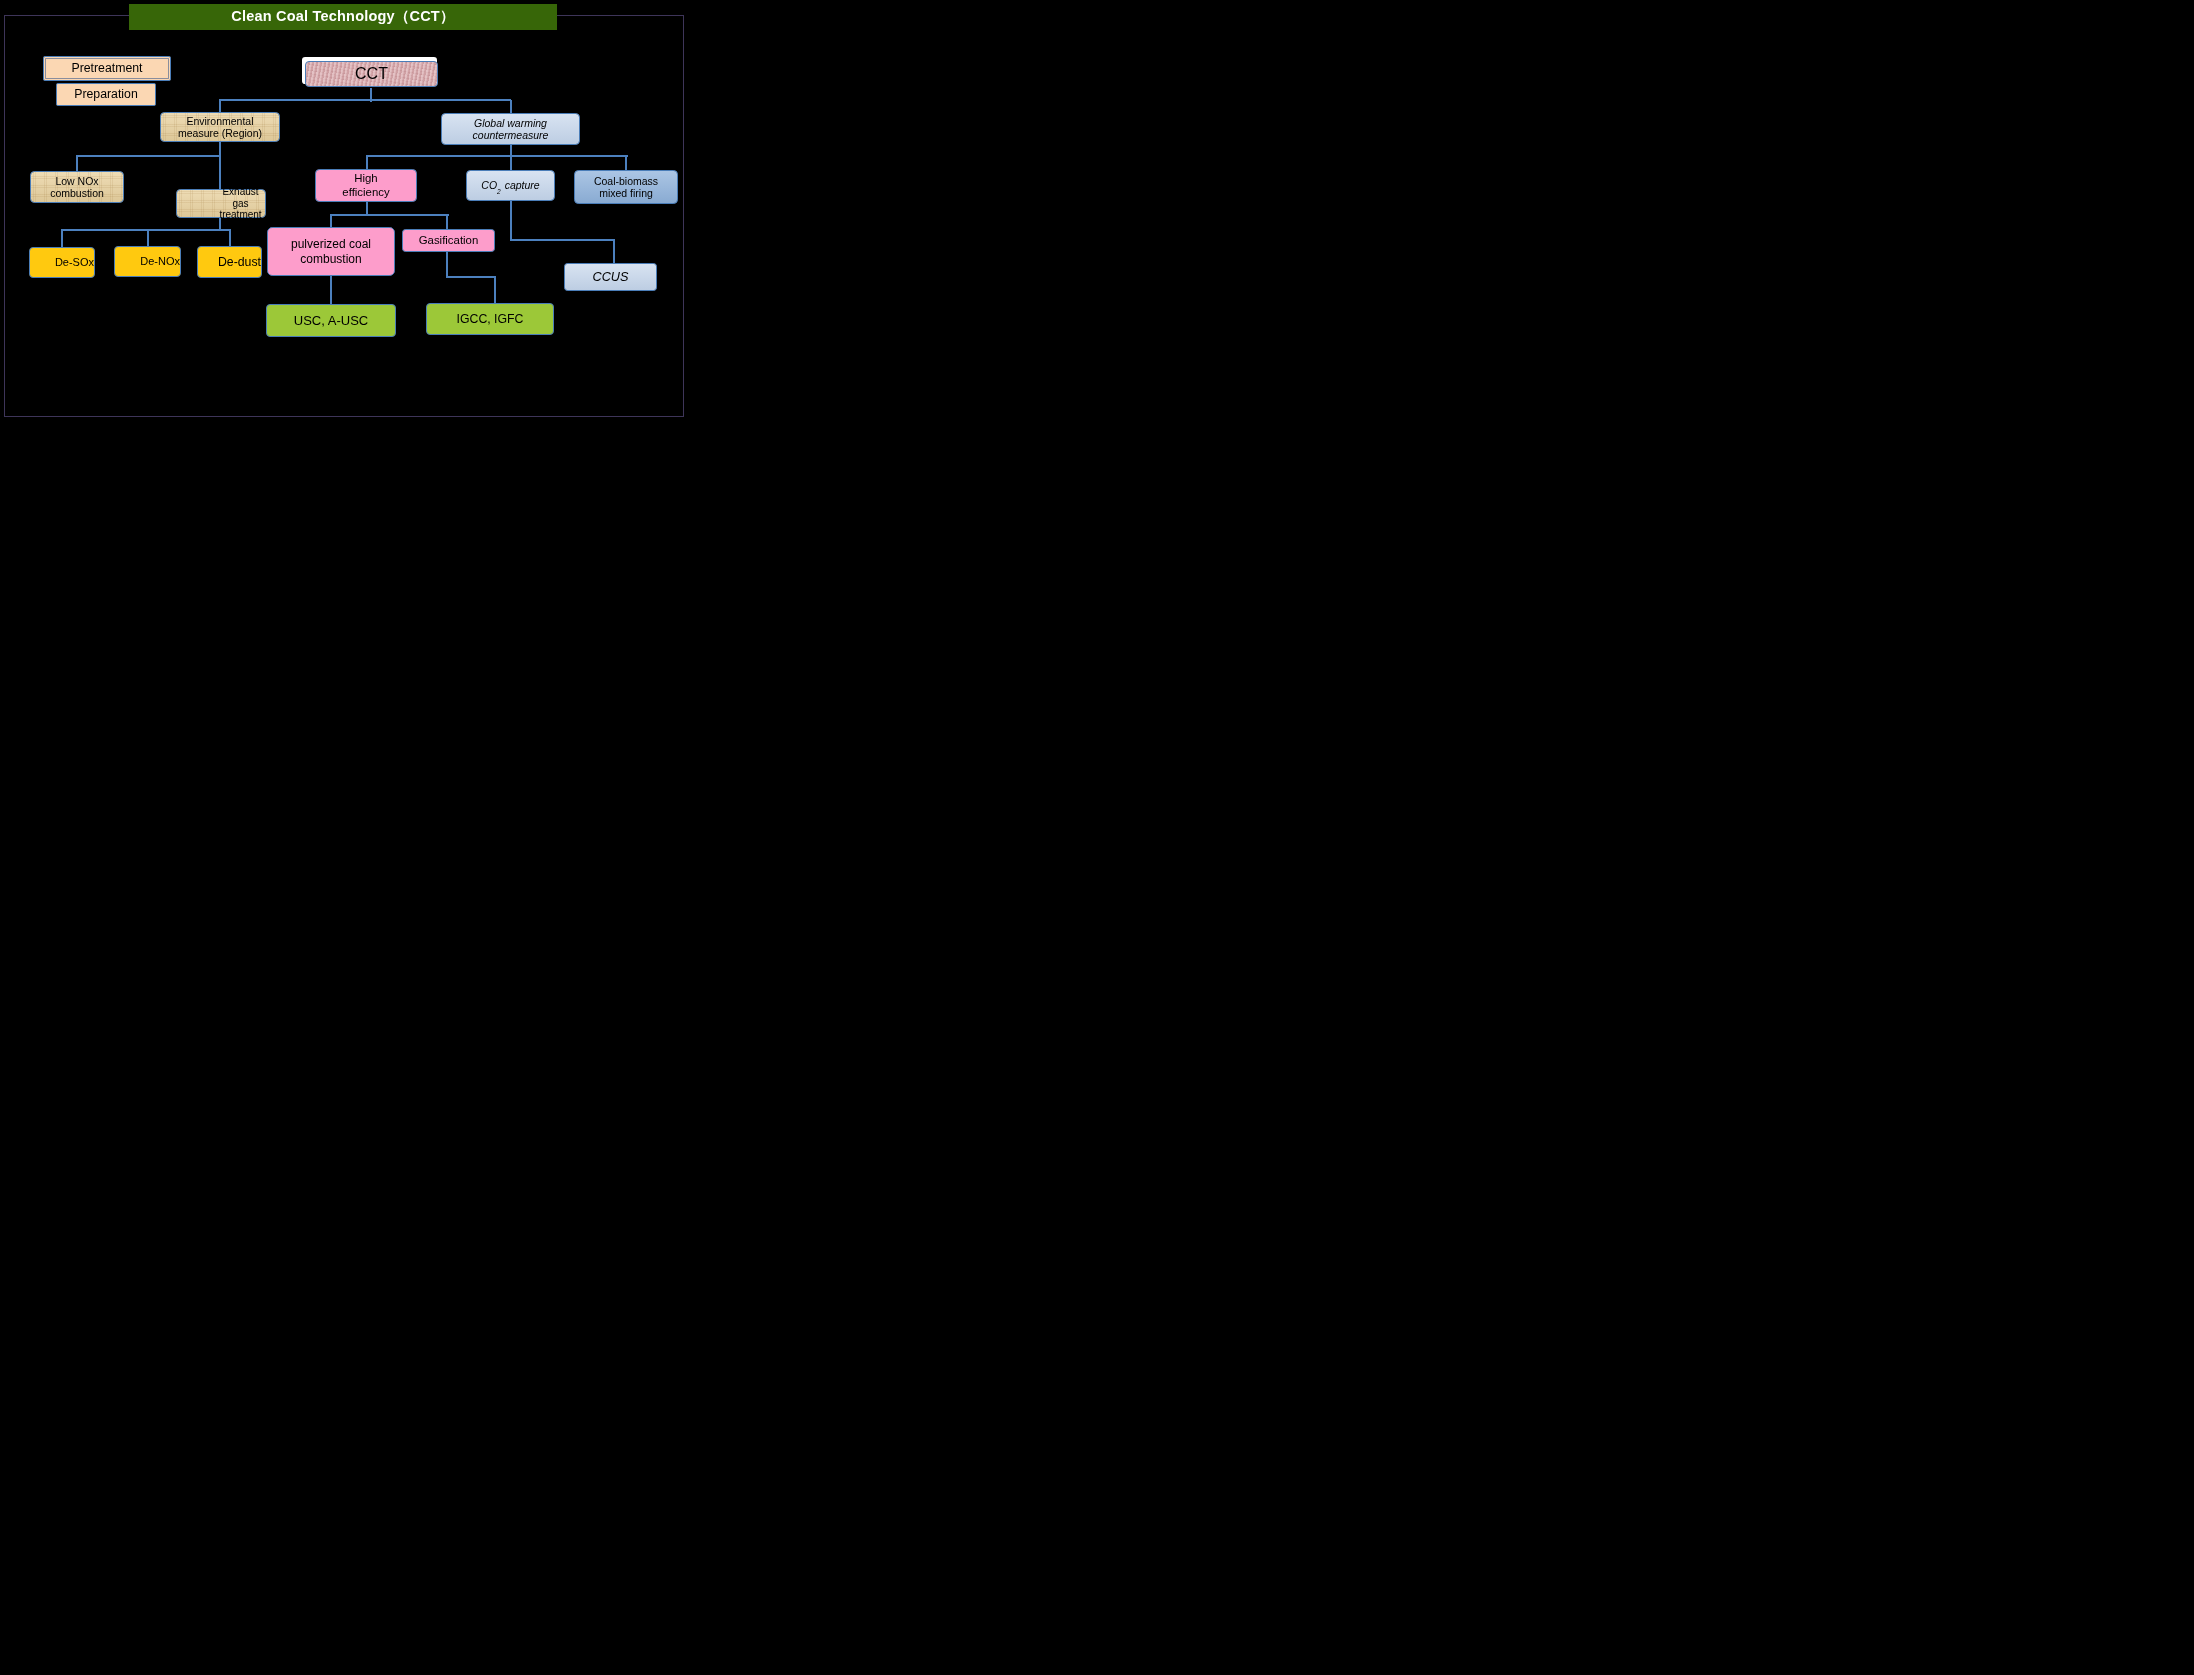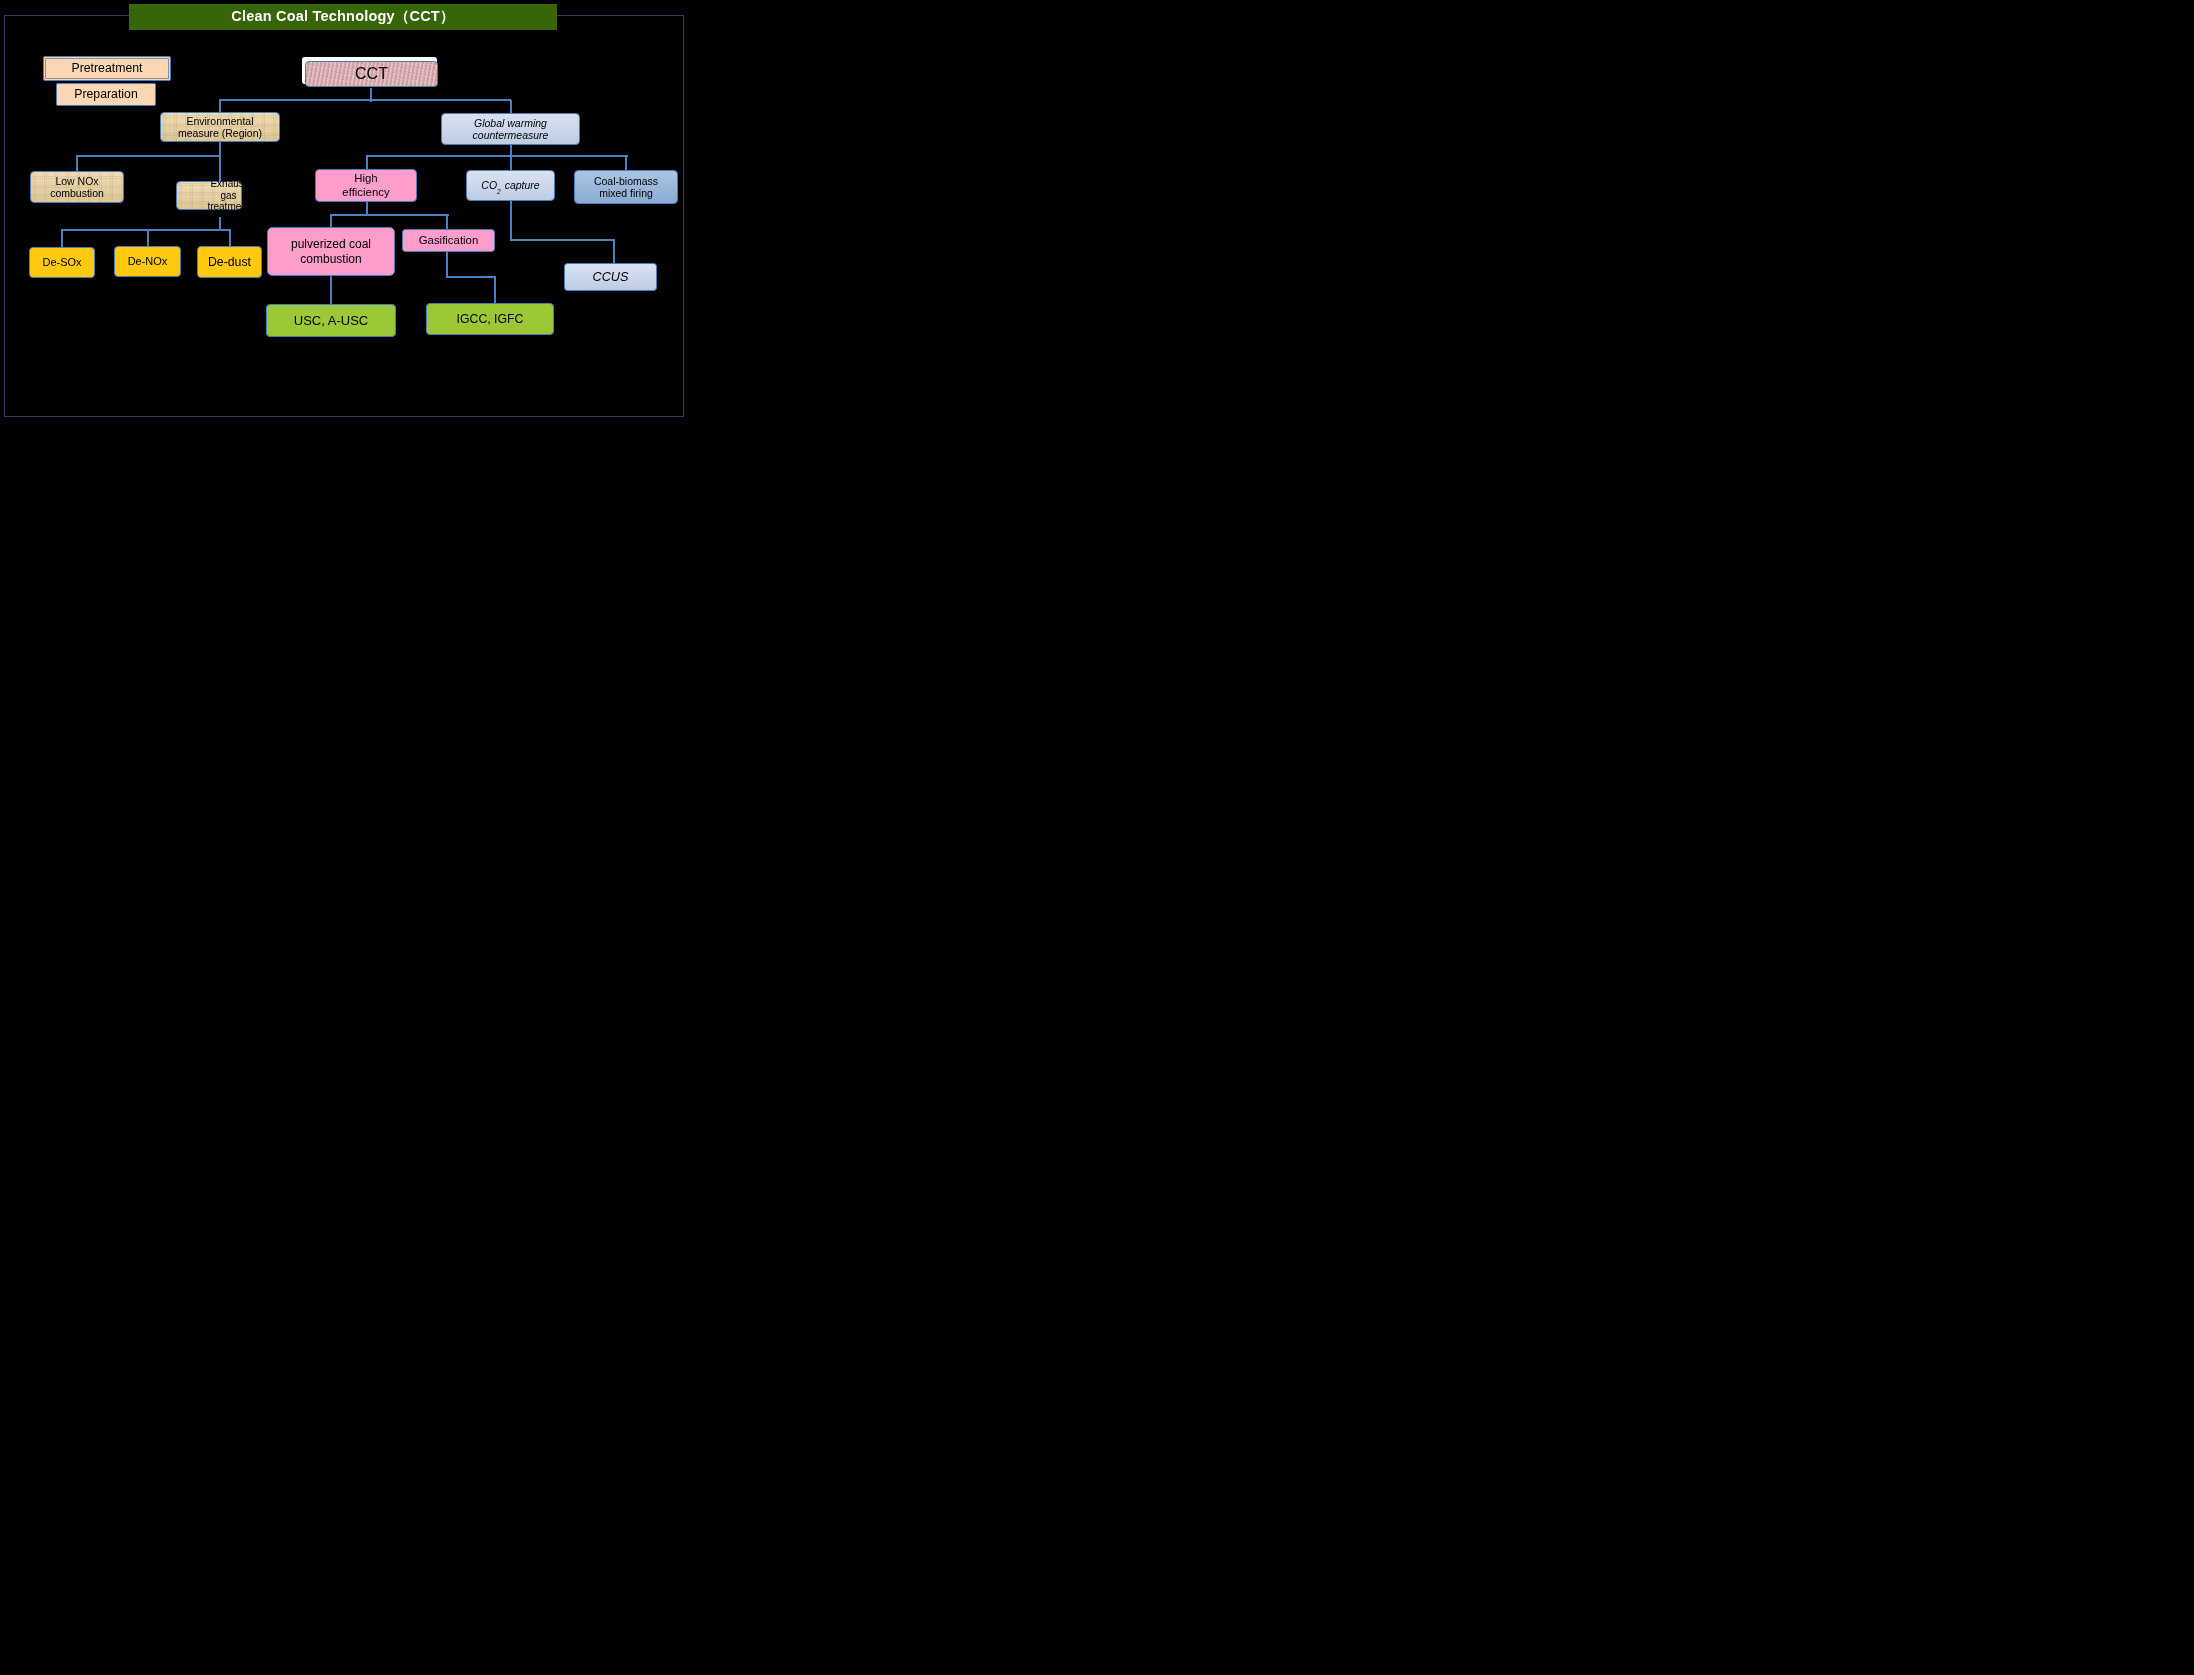--- a/index.html
+++ b/index.html
@@ -25,33 +25,33 @@
                      repeating-linear-gradient(10deg,rgba(186,126,131,0.25) 0 0.9px,rgba(0,0,0,0) 0.9px 3.1px);}
   .tex-tan{background-color:#E9D2A0;border-radius:4.4px;
     background-image:repeating-linear-gradient(90deg,rgba(150,110,50,0.12) 0 0.4px,rgba(0,0,0,0) 0.4px 2.2px),
                      repeating-linear-gradient(0deg,rgba(150,110,50,0.12) 0 0.4px,rgba(0,0,0,0) 0.4px 1.8px),
                      linear-gradient(180deg,rgba(255,255,255,0.22),rgba(0,0,0,0.05));}
   .lblue{background:#C3D4EA;border-radius:4.4px;
          background-image:linear-gradient(180deg,rgba(255,255,255,0.35),rgba(0,0,0,0.03));font-style:italic;}
   .mblue{background:#8FB2DB;border-radius:4.4px;
          background-image:linear-gradient(180deg,rgba(255,255,255,0.25),rgba(0,0,0,0.04));}
   .pink{background:#FD9DCB;border-radius:4.4px;}
-  .yellow{background:#FFC90F;border-radius:4px;}
+  .yellow{background:#FFC90F;border-radius:4px;justify-content:flex-end;}
   .green{background:#9CC838;border-radius:4px;}
   
   #pretreatment{left:43px;top:56px;width:128px;height:25px;font-size:12.3px;
     box-shadow:inset 0 0 0 1.3px #FBD7B3, inset 0 0 0 1.8px #34568A;}
   #preparation{left:56px;top:83px;width:100px;height:23px;font-size:12.3px;z-index:3;}
   #cct-backing{position:absolute;left:302px;top:57px;width:135px;height:27px;background:#fff;
                border-radius:3.1px;z-index:1;}
   #cct{left:305px;top:61px;width:133px;height:26px;font-size:16px;z-index:2;}
   #env-measure{left:160px;top:112px;width:120px;height:30px;font-size:10.5px;}
   #global-warming{left:441px;top:113px;width:139px;height:32px;font-size:10.5px;}
   #low-nox{left:30px;top:171px;width:94px;height:32px;font-size:10.5px;}
-  #exhaust-gas{left:176px;top:181px;width:66px;height:29px;font-size:10px;padding-left:39px;}
+  #exhaust-gas{left:176px;top:189px;width:90px;height:29px;font-size:10px;padding-left:39px;}
   #high-efficiency{left:315px;top:169px;width:102px;height:33px;font-size:11.4px;}
   #co2-capture{left:466px;top:170px;width:89px;height:31px;font-size:10.5px;}
   #co2-capture sub{font-size:62%;position:relative;top:0.3em;line-height:0;}
   #co2-capture .suffix{margin-left:0.38em;}
   #coal-biomass{left:574px;top:170px;width:104px;height:34px;font-size:10.5px;}
   #de-sox{left:29px;top:247px;width:66px;height:31px;font-size:11px;}
   #de-nox{left:114px;top:246px;width:67px;height:31px;font-size:11px;}
   #de-dust{left:197px;top:246px;width:65px;height:32px;font-size:12.3px;}
   #pulverized{left:267px;top:227px;width:128px;height:49px;font-size:12px;border-radius:5.3px;}
   #gasification{left:402px;top:229px;width:93px;height:23px;font-size:11.4px;border-radius:3.5px;}

